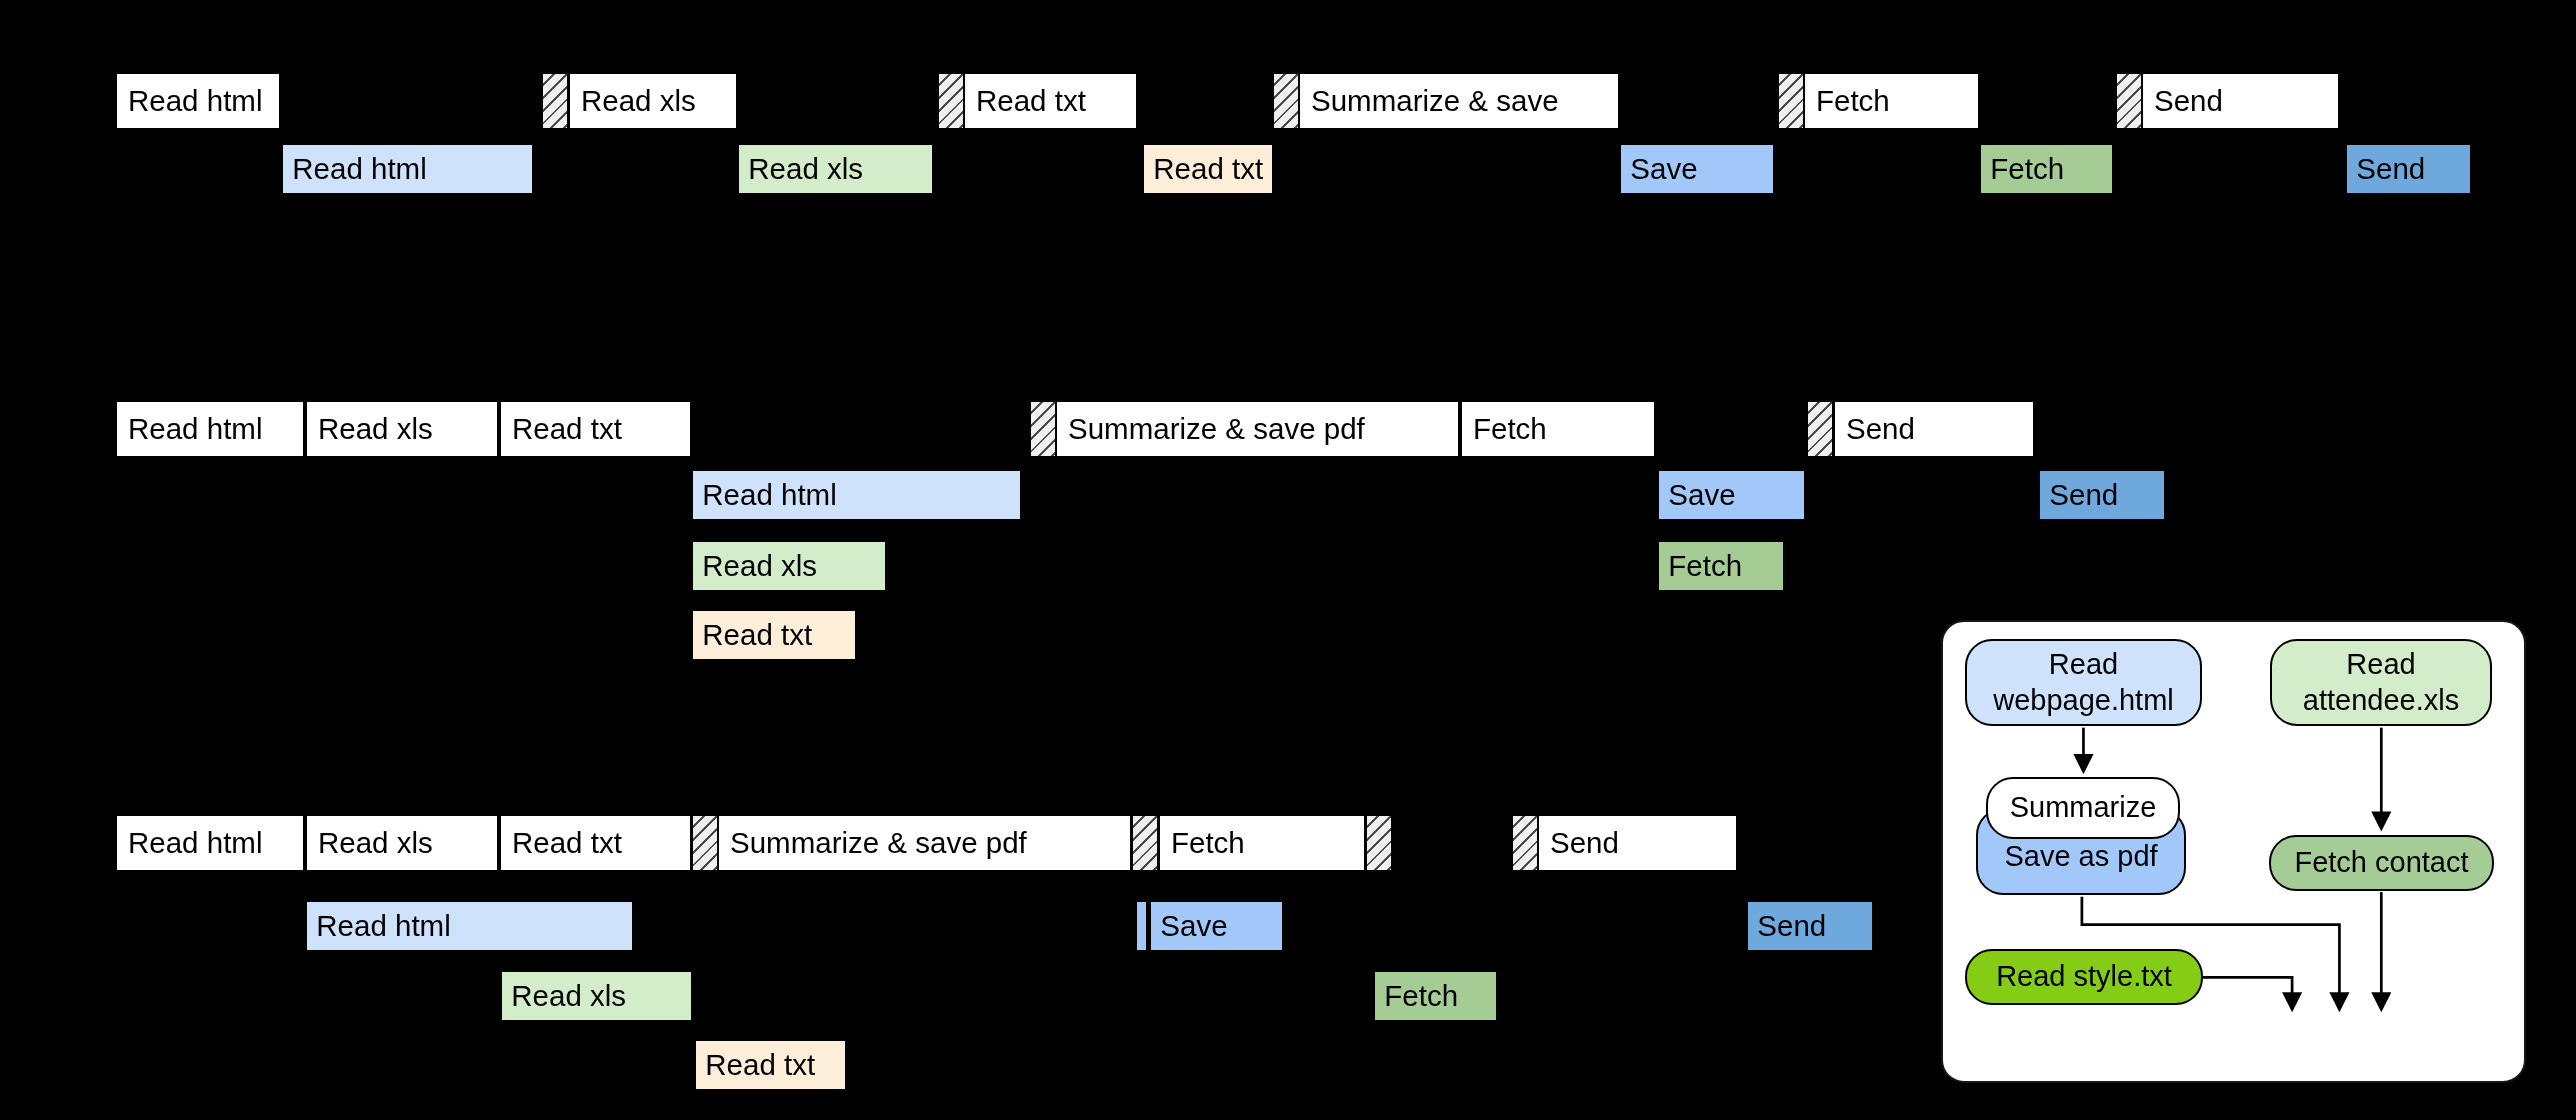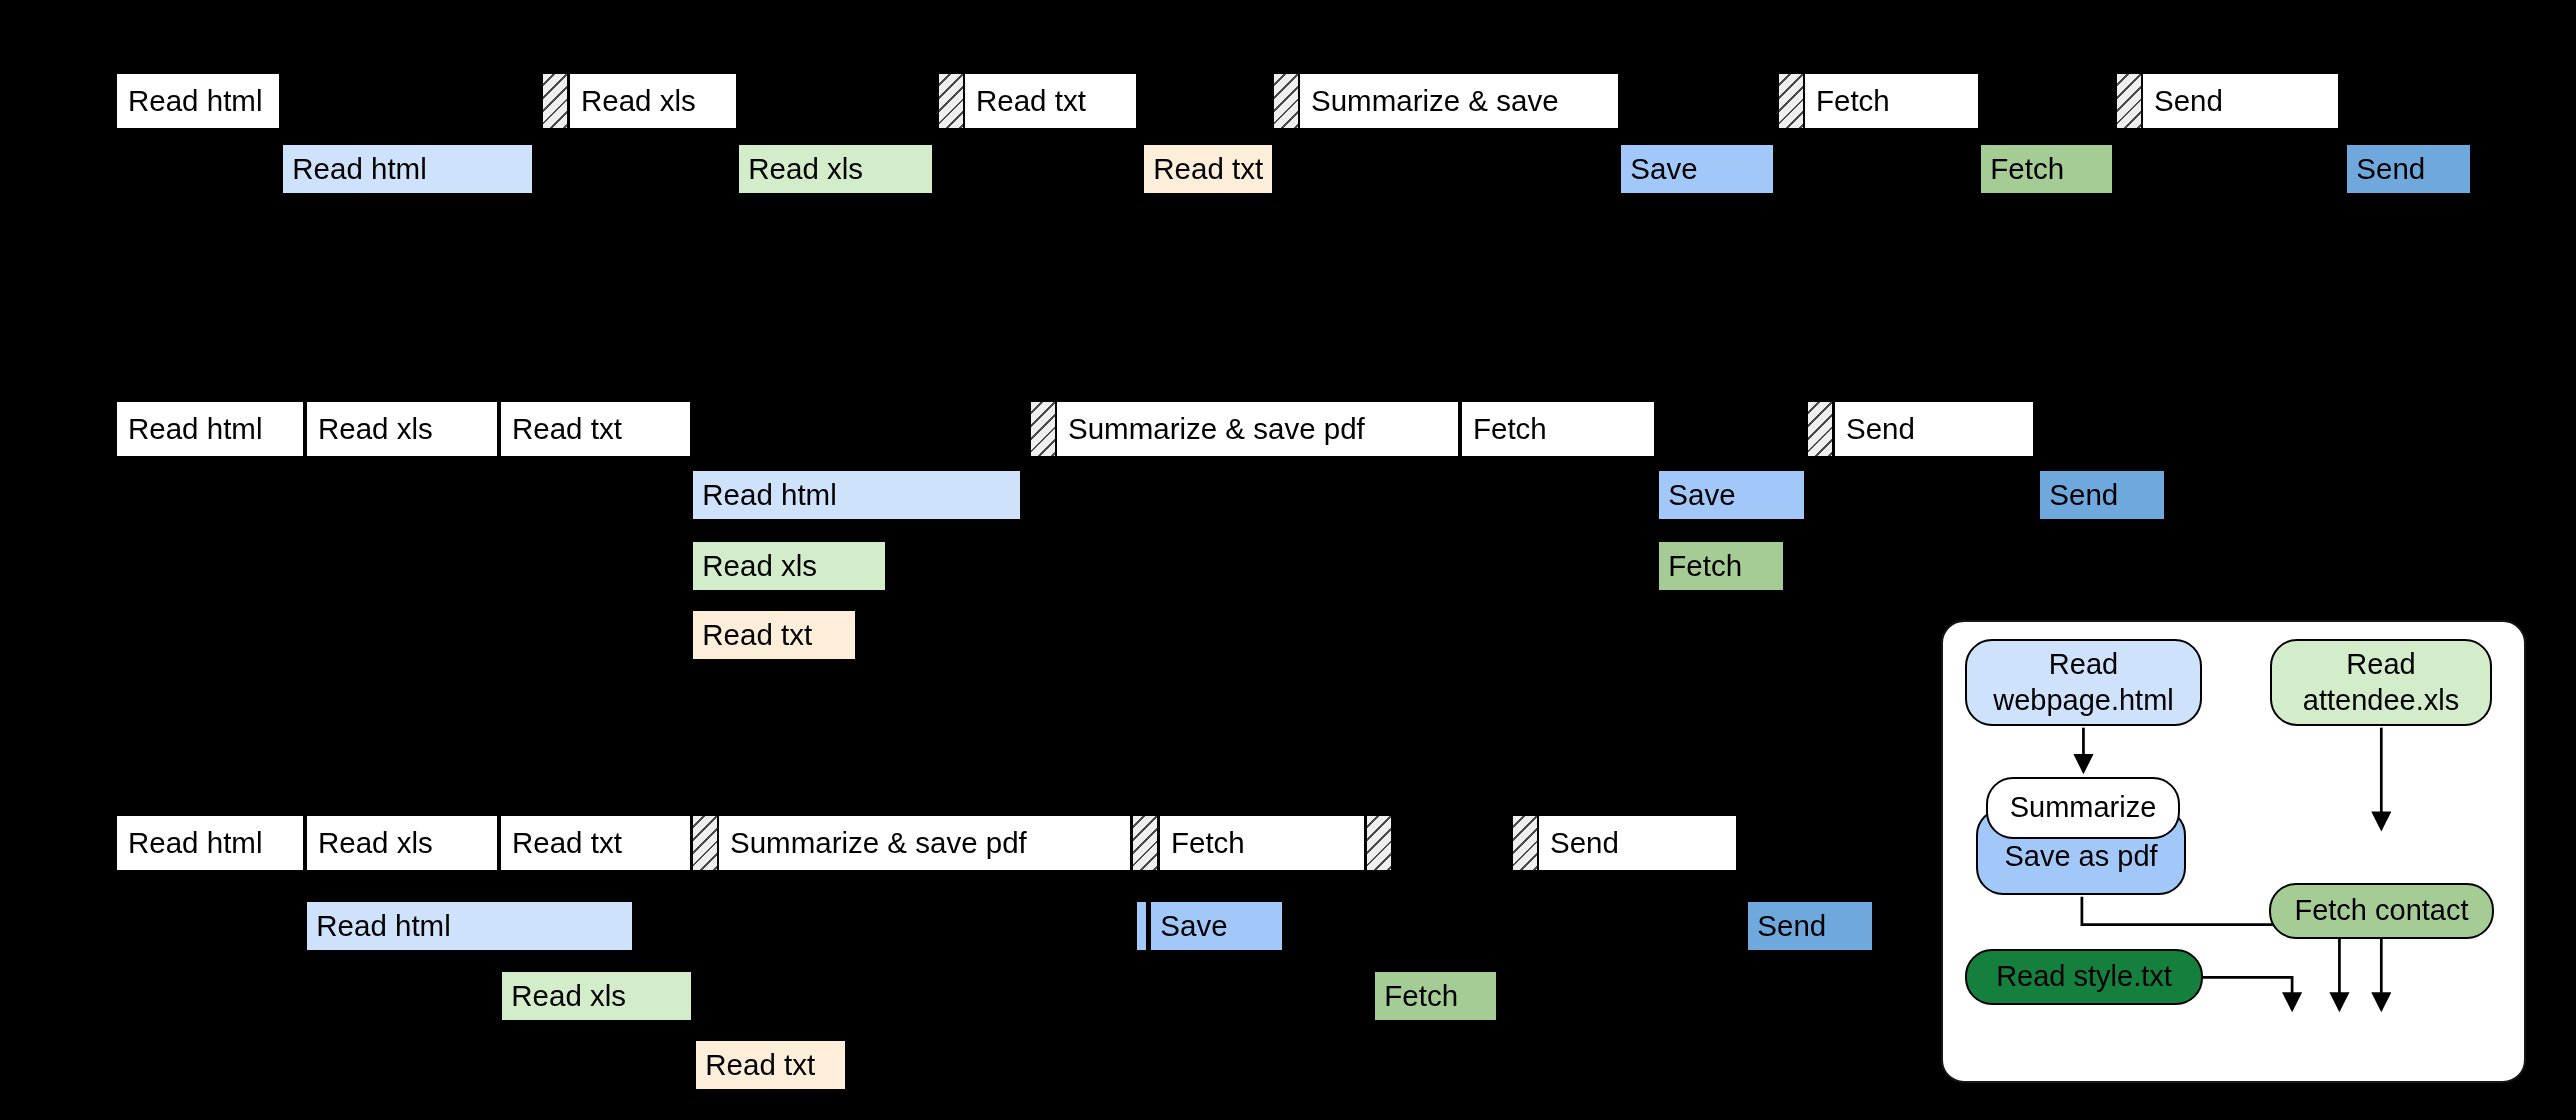--- a/index.html
+++ b/index.html
@@ -86,16 +86,16 @@
       <polyline points="2684,1156 2684,1192 3016,1192 3016,1301" fill="none" stroke="#000000" stroke-width="3.5" marker-end="url(#ah)"></polyline>
       <polyline points="3070,1150 3070,1301" fill="none" stroke="#000000" stroke-width="3.5" marker-end="url(#ah)"></polyline>
       <polyline points="2840,1260 2955,1260 2955,1301" fill="none" stroke="#000000" stroke-width="3.5" marker-end="url(#ah)"></polyline>
     </svg>
     <div class="dag-node" style="left: 1965px; top: 639px; width: 237px; height: 87px; background: rgb(207, 226, 252); z-index: 3;">Read
 webpage.html</div>
     <div class="dag-node" style="left: 2270px; top: 639px; width: 222px; height: 87px; background: rgb(211, 236, 202); z-index: 3;">Read
 attendee.xls</div>
     <div class="dag-node align-bottom" style="left: 1976px; top: 808px; width: 210px; height: 87px; background: rgb(162, 199, 249); z-index: 3;">Save as pdf</div>
     <div class="dag-node" style="left: 1986px; top: 777px; width: 194px; height: 62px; background: rgb(255, 255, 255); z-index: 3;">Summarize</div>
-    <div class="dag-node" style="left: 2269px; top: 835px; width: 225px; height: 56px; background: rgb(165, 204, 149); z-index: 3; margin-top: 48px;">Fetch contact</div>
-    <div class="dag-node" style="left: 1965px; top: 949px; width: 238px; height: 56px; background: #15803d; z-index: 3;">Read style.txt</div>
+    <div class="dag-node" style="left: 2269px; top: 835px; width: 225px; height: 56px; background: rgb(165, 204, 149); z-index: 3;">Fetch contact</div>
+    <div class="dag-node" style="left: 1965px; top: 949px; width: 238px; height: 56px; background: #84cc16; z-index: 3;">Read style.txt</div>
   </div>
 
 
 </body></html>

